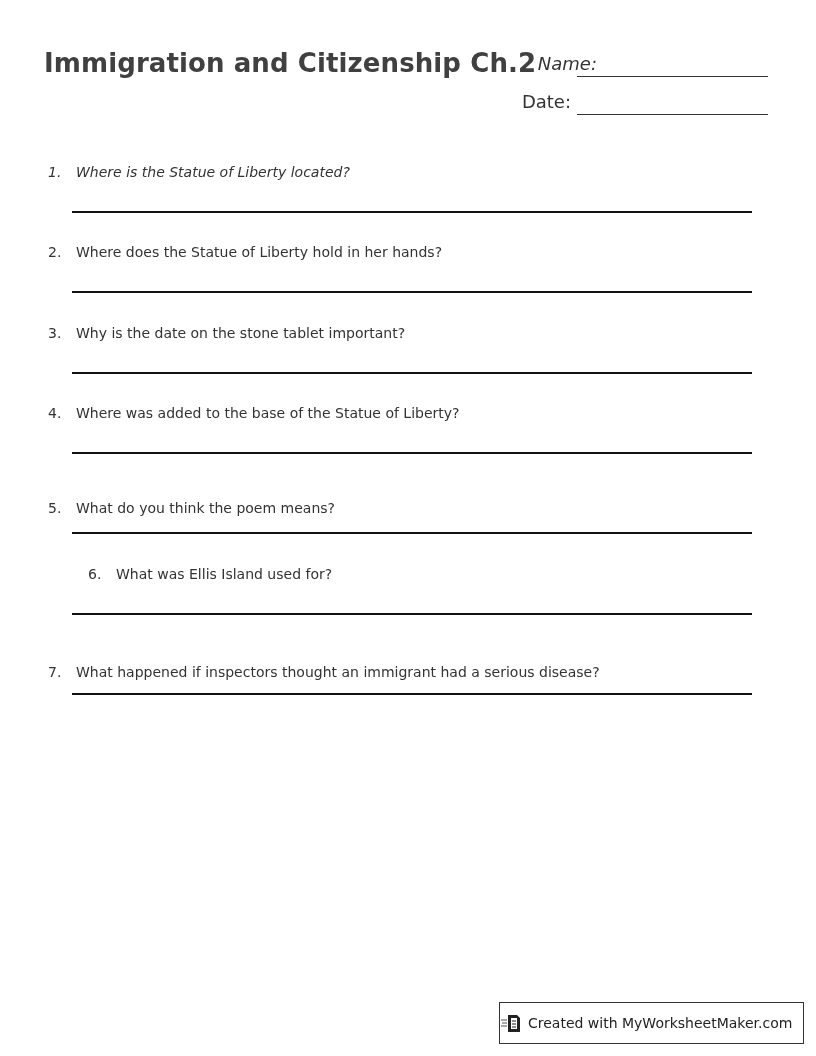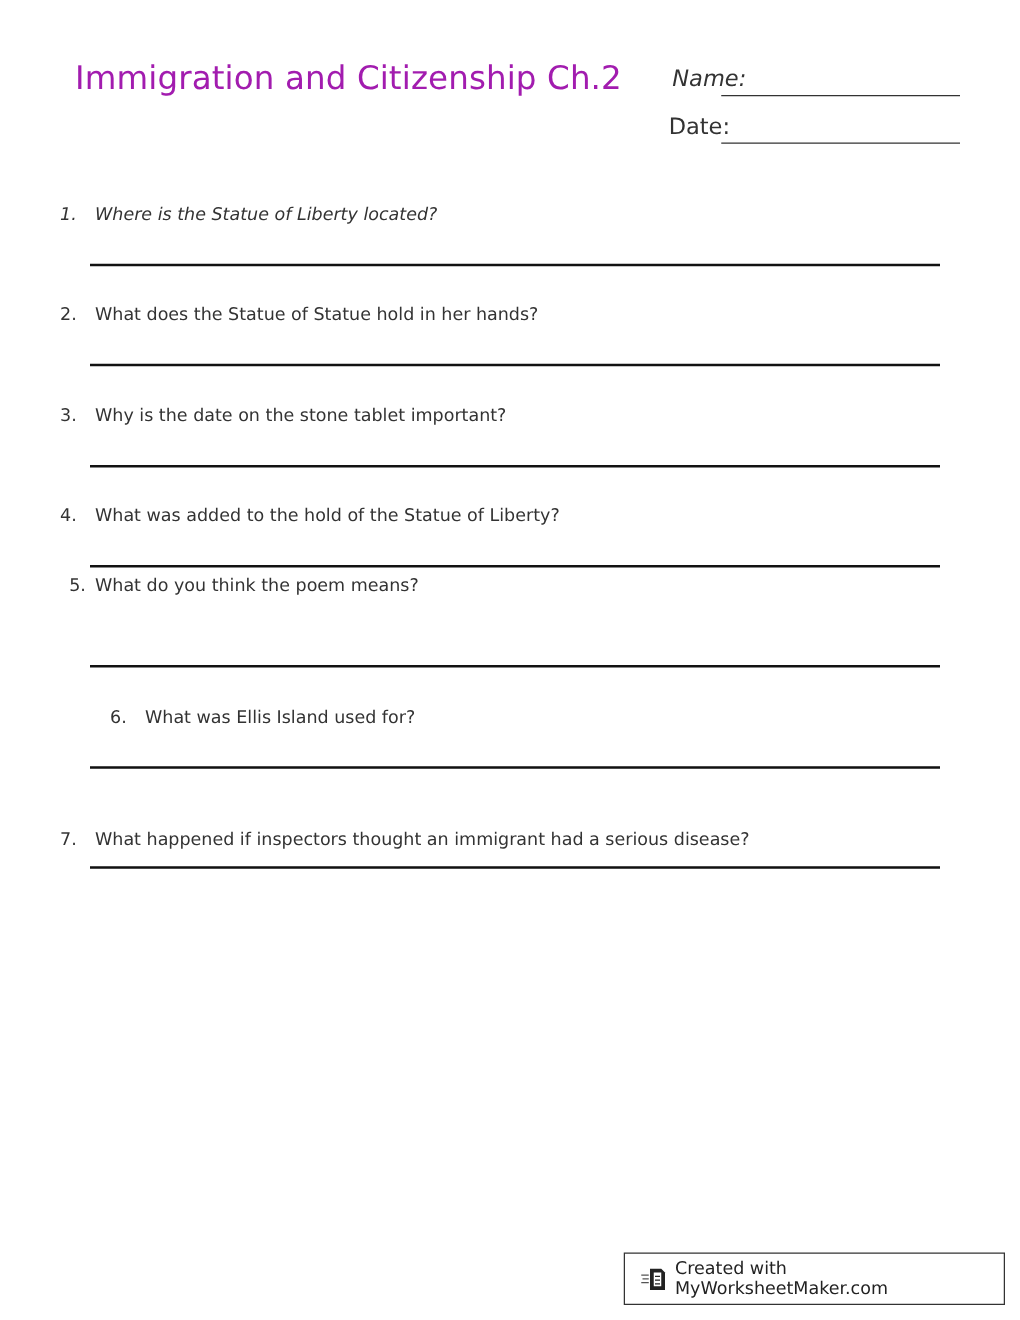--- a/index.html
+++ b/index.html
@@ -1,77 +1,77 @@
 <!DOCTYPE html>
 <html><head>
 <meta charset="utf-8">
 <style>
   html, body { margin: 0; padding: 0; background: #ffffff; }
   body {
     width: 816px; height: 1056px; position: relative; overflow: hidden;
     font-family: "DejaVu Sans", "Liberation Sans", sans-serif; color: #222;
   }
   .title {
-    position: absolute; left: 60px; top: 48px;
-    font-size: 26px; font-weight: normal; color: #a21caf; letter-spacing: 0.1px;
+    position: absolute; left: 44px; top: 48px;
+    font-size: 26px; font-weight: bold; color: #404040; letter-spacing: 0.1px;
     white-space: nowrap;
   }
   .field-label {
     position: absolute; font-size: 18px; color: #333; text-align: right; width: 80px;
   }
   .field-line {
     position: absolute; height: 0; border-bottom: 1.5px solid #333; width: 191px; left: 577px;
   }
   .q {
     position: absolute; left: 48px; font-size: 14px; color: #333; white-space: nowrap;
   }
   .q .num { display: inline-block; width: 28px; }
   .answer-line {
     position: absolute; left: 72px; width: 680px; height: 0; border-bottom: 2px solid #111;
   }
   .footer {
     position: absolute; left: 499px; top: 1002px; width: 305px; height: 42px;
     border: 1.5px solid #333; box-sizing: border-box;
     display: flex; align-items: center; justify-content: flex-start;
-    padding-left: 12px; font-size: 14px; color: #222;
+    font-size: 14px; color: #222;
   }
   .footer .logo { width: 22px; height: 22px; margin-right: 6px; }
 </style>
 </head>
 <body>
 
 <div class="title">Immigration and Citizenship Ch.2</div>
 
 <div class="field-label" style="left:517px; top:53px;font-style:italic;">Name:</div>
 <div class="field-line" style="top:76px;"></div>
 
-<div class="field-label" style="left:504px; top:91px;">Date:</div>
+<div class="field-label" style="left:491px; top:91px;">Date:</div>
 <div class="field-line" style="top:114px;"></div>
 
 <div class="q" style="top:164px;font-style:italic;">
   <span class="num">1.</span><span>Where is the Statue of Liberty located?</span>
 </div>
 <div class="answer-line" style="top:211px;"></div>
 
 <div class="q" style="top:244px;">
-  <span class="num">2.</span><span>What does the Statue of Statue hold in her hands?</span>
+  <span class="num">2.</span><span>Where does the Statue of Liberty hold in her hands?</span>
 </div>
 <div class="answer-line" style="top:291px;"></div>
 
 <div class="q" style="top:325px;">
   <span class="num">3.</span><span>Why is the date on the stone tablet important?</span>
 </div>
 <div class="answer-line" style="top:372px;"></div>
 
 <div class="q" style="top:405px;">
-  <span class="num">4.</span><span>What was added to the hold of the Statue of Liberty?</span>
+  <span class="num">4.</span><span>Where was added to the base of the Statue of Liberty?</span>
 </div>
 <div class="answer-line" style="top:452px;"></div>
 
-<div class="q" style="top:461px;text-align:center;">
+<div class="q" style="top:500px;">
   <span class="num">5.</span><span>What do you think the poem means?</span>
 </div>
 <div class="answer-line" style="top:532px;"></div>
 
 <div class="q" style="top:566px;margin-left:40px;">
   <span class="num">6.</span><span>What was Ellis Island used for?</span>
 </div>
 <div class="answer-line" style="top:613px;"></div>
 
 <div class="q" style="top:664px;">

